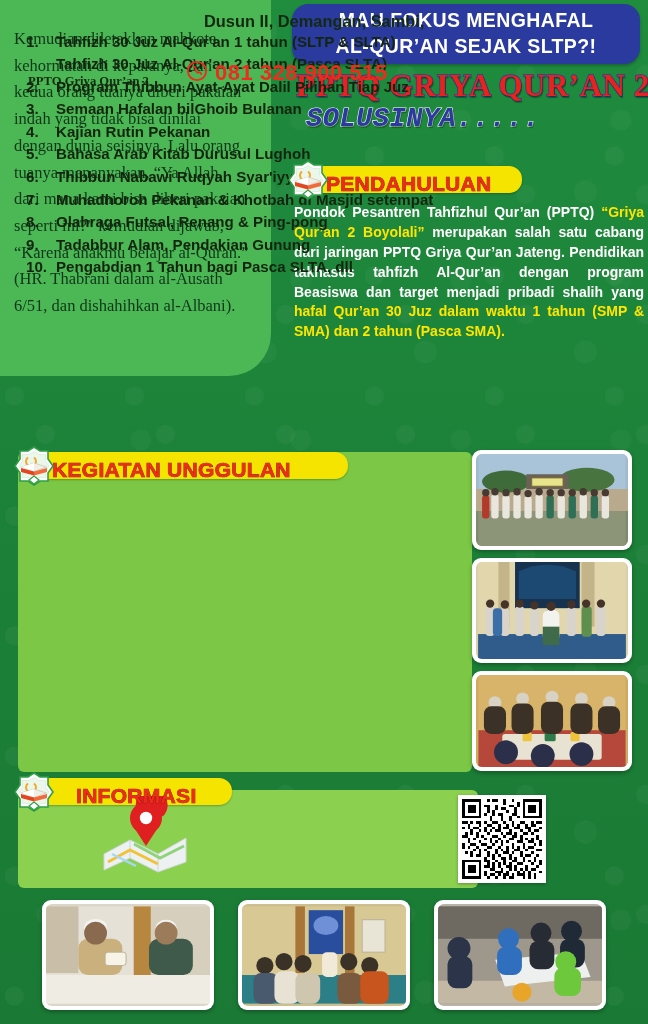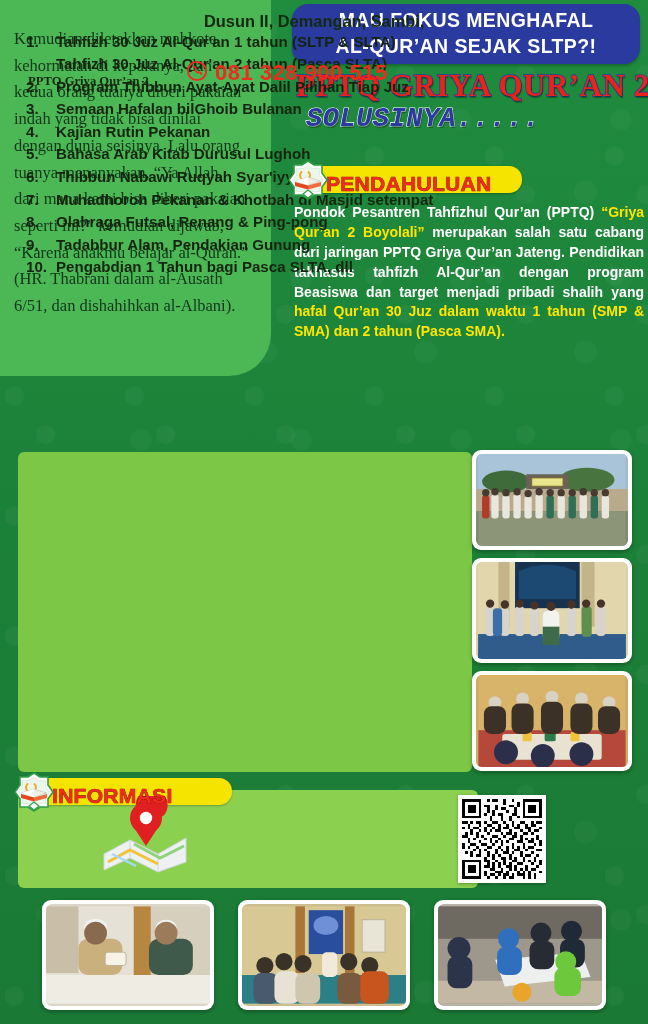--- a/index.html
+++ b/index.html
@@ -200,20 +200,34 @@
       <path d="M20 25.5 L33 22 L33 26 L20 29.5 Z" fill="#f26a3c"></path>
       <polygon points="20,30 25,34 20,38 15,34" fill="#ffffff" stroke="#2f9e46" stroke-width="1.2"></polygon>
     </svg>
     <div class="btext">PENDAHULUAN</div>
   </div>
 
   <div class="intro" id="introBody"><span>Pondok Pesantren Tahfizhul Qur’an (PPTQ) </span><b class="hl">“Griya Qur’an 2 Boyolali”</b><span> merupakan salah satu cabang dari jaringan PPTQ Griya Qur’an Jateng. Pendidikan takhasus tahfizh Al-Qur’an dengan program Beasiswa dan target menjadi pribadi shalih yang </span><b class="hl">hafal Qur’an 30 Juz dalam waktu 1 tahun (SMP &amp; SMA) dan 2 tahun (Pasca SMA).</b></div>
 
   <div class="keg-panel"></div>
 
+  <div class="badge" style="left:18px; top:452px; width:330px;">
+    <div class="pillbg" style="width:312px;"></div>
+    <svg class="rosette" viewBox="0 0 40 40">
+      <polygon points="20,1 26,5 34,5 34,13 39,20 34,27 34,35 26,35 20,39 14,35 6,35 6,27 1,20 6,13 6,5 14,5" fill="#ffffff" stroke="#2f9e46" stroke-width="1.6"></polygon>
+      <polygon points="20,5.5 25,8.5 31.5,8.5 31.5,15 35,20 31.5,25 31.5,31.5 25,31.5 20,34.5 15,31.5 8.5,31.5 8.5,25 5,20 8.5,15 8.5,8.5 15,8.5" fill="#eaf7ea" stroke="#d9ecd9" stroke-width=".8"></polygon>
+      <path d="M14 11.5a5 5 0 1 0 6 0" fill="none" stroke="#f2a829" stroke-width="2"></path>
+      <path d="M20 17 L7.5 21 L20 25.5 L32.5 21 Z" fill="#f0efe6" stroke="#c9c7b2" stroke-width=".7"></path>
+      <path d="M20 17 L7.5 21 L20 25.5 Z" fill="#ffffff"></path>
+      <path d="M20 25.5 L7 22 L7 26 L20 29.5 Z" fill="#e2451f"></path>
+      <path d="M20 25.5 L33 22 L33 26 L20 29.5 Z" fill="#f26a3c"></path>
+      <polygon points="20,30 25,34 20,38 15,34" fill="#ffffff" stroke="#2f9e46" stroke-width="1.2"></polygon>
+    </svg>
+    <div class="btext">KEGIATAN UNGGULAN</div>
+  </div>
 
   <ul class="keg-list" id="kegList">
       <li>
         <span class="num">1.</span>
         <span class="txt">Tahfizh 30 Juz Al-Qur'an 1 tahun (SLTP &amp; SLTA)<span class="second">Tahfizh 30 Juz Al-Qur'an 2 tahun (Pasca SLTA)</span></span>
       </li>
       <li>
         <span class="num">2.</span>
         <span class="txt">Program Thibbun Ayat-Ayat Dalil Pilihan Tiap Juz</span>
       </li>
@@ -367,21 +381,21 @@
           <circle cx="30" cy="84" r="13"></circle>
             <circle cx="70" cy="88" r="13"></circle>
             <circle cx="112" cy="86" r="13"></circle>
         </g>
       </svg>
     </div>
   </div>
 
   <div class="info-panel"></div>
 
-  <div class="badge" style="left:18px; top:778px; width:220px;">
+  <div class="badge" style="left:18px; top:778px; width:220px;padding-left:24px;">
     <div class="pillbg" style="width:196px;"></div>
     <svg class="rosette" viewBox="0 0 40 40">
       <polygon points="20,1 26,5 34,5 34,13 39,20 34,27 34,35 26,35 20,39 14,35 6,35 6,27 1,20 6,13 6,5 14,5" fill="#ffffff" stroke="#2f9e46" stroke-width="1.6"></polygon>
       <polygon points="20,5.5 25,8.5 31.5,8.5 31.5,15 35,20 31.5,25 31.5,31.5 25,31.5 20,34.5 15,31.5 8.5,31.5 8.5,25 5,20 8.5,15 8.5,8.5 15,8.5" fill="#eaf7ea" stroke="#d9ecd9" stroke-width=".8"></polygon>
       <path d="M14 11.5a5 5 0 1 0 6 0" fill="none" stroke="#f2a829" stroke-width="2"></path>
       <path d="M20 17 L7.5 21 L20 25.5 L32.5 21 Z" fill="#f0efe6" stroke="#c9c7b2" stroke-width=".7"></path>
       <path d="M20 17 L7.5 21 L20 25.5 Z" fill="#ffffff"></path>
       <path d="M20 25.5 L7 22 L7 26 L20 29.5 Z" fill="#e2451f"></path>
       <path d="M20 25.5 L33 22 L33 26 L20 29.5 Z" fill="#f26a3c"></path>
       <polygon points="20,30 25,34 20,38 15,34" fill="#ffffff" stroke="#2f9e46" stroke-width="1.2"></polygon>

